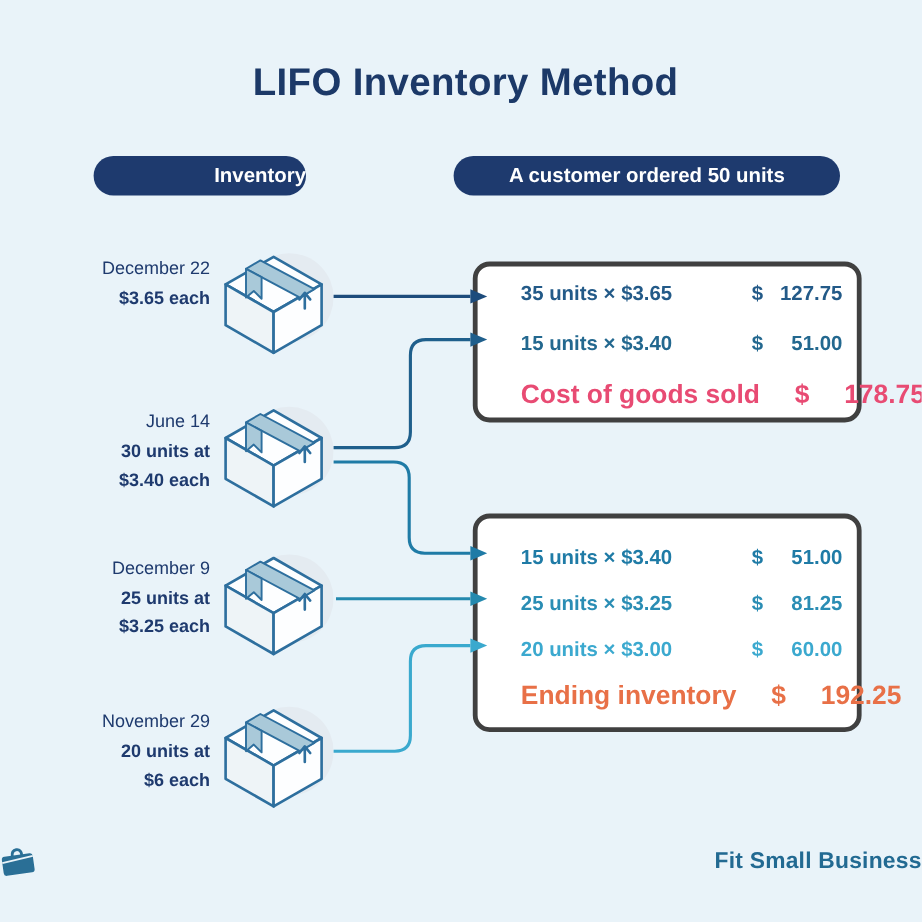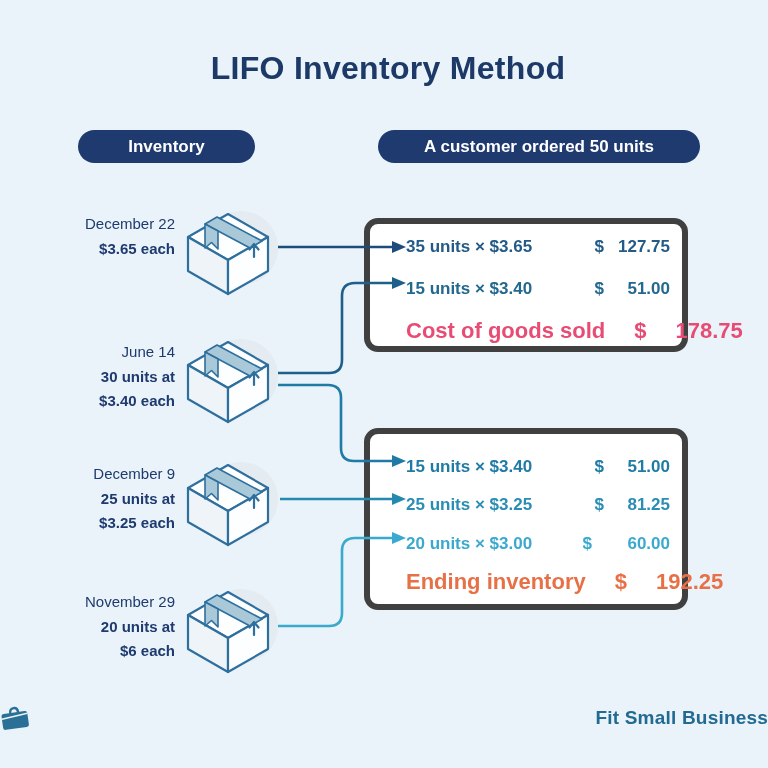--- a/index.html
+++ b/index.html
@@ -4,34 +4,34 @@
 <style>
   html,body{margin:0;padding:0;}
   body{font-family:"Liberation Sans","DejaVu Sans",sans-serif;background:#e9f3f9;}
   .canvas{position:relative;width:768px;height:768px;background:#e9f3f9;overflow:hidden;}
 
   .page-title{position:absolute;top:46px;left:0;width:768px;margin:4px;text-align:center;
     font-size:32px;font-weight:700;color:#1c3968;letter-spacing:.3px;}
 
   .pill{position:absolute;top:130px;height:33px;border-radius:17px;background:#1e3a6e;
     display:flex;align-items:center;justify-content:center;color:#fff;font-weight:700;font-size:17px;}
-  .pill-inventory{left:78px;width:177px;}
+  .pill-inventory{left:78px;width:177px;justify-content:flex-end;}
   .pill-order{left:378px;width:322px;}
 
   .entry{position:absolute;left:0;width:175px;text-align:right;color:#1e3a6e;
     font-size:15px;line-height:24.5px;}
   .entry-date{font-weight:400;}
   .entry-units,.entry-price{font-weight:700;}
   .e1{top:212px;} .e2{top:340px;} .e3{top:462px;} .e4{top:590px;}
 
   .box-icon{position:absolute;left:178px;width:100px;height:92px;}
   .i1{top:204px;} .i2{top:332px;} .i3{top:455px;} .i4{top:582px;}
 
-  .calc-box{position:absolute;left:364px;width:324px;background:#ffffff;
-    border:6px solid #404040;border-radius:14px;box-sizing:border-box;z-index:2;}
+  .calc-box{position:absolute;left:394px;width:324px;background:#ffffff;
+    border:4px solid #404040;border-radius:14px;box-sizing:border-box;z-index:2;}
   .cogs-box{top:218px;height:134px;}
   .ending-box{top:428px;height:182px;}
 
   .calc-row{position:absolute;left:36px;right:12px;display:flex;align-items:baseline;
     transform:translateY(-50%);font-weight:700;font-size:17px;white-space:nowrap;}
   .calc-row .cur{margin-left:auto;}
   .calc-row .amt{width:66px;text-align:right;}
   .total-row{font-size:22px;gap:29px;}
 
   
@@ -139,21 +139,21 @@
     <div class="calc-row c-b2r1" style="top:33px;">
       <span>15 units × $3.40</span>
       <span class="cur">$</span>
       <span class="amt">51.00</span>
     </div>
     <div class="calc-row c-b2r2" style="top:71px;">
       <span>25 units × $3.25</span>
       <span class="cur">$</span>
       <span class="amt">81.25</span>
     </div>
-    <div class="calc-row c-b2r3" style="top:110px;gap:12px;">
+    <div class="calc-row c-b2r3" style="top:110px;">
       <span>20 units × $3.00</span>
       <span class="cur">$</span>
       <span class="amt">60.00</span>
     </div>
     <div class="calc-row total-row c-orange" style="top:148px;">
       <span>Ending inventory</span>
       <span class="cur">$</span>
       <span class="amt">192.25</span>
     </div>
   </div>

